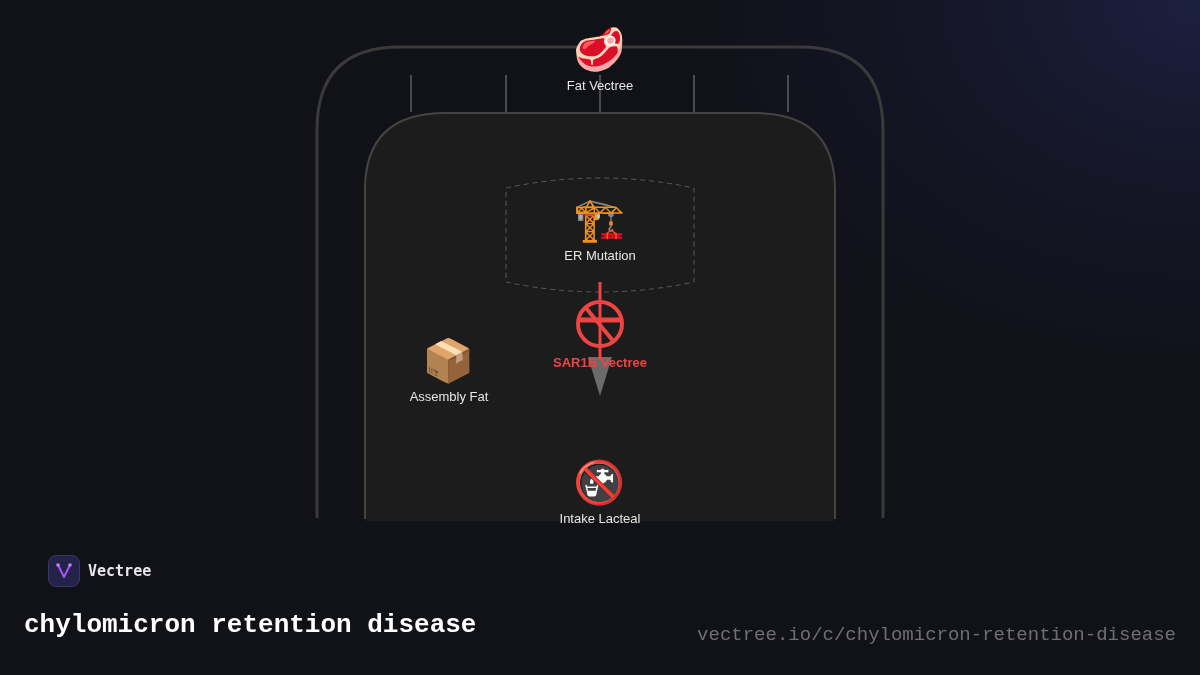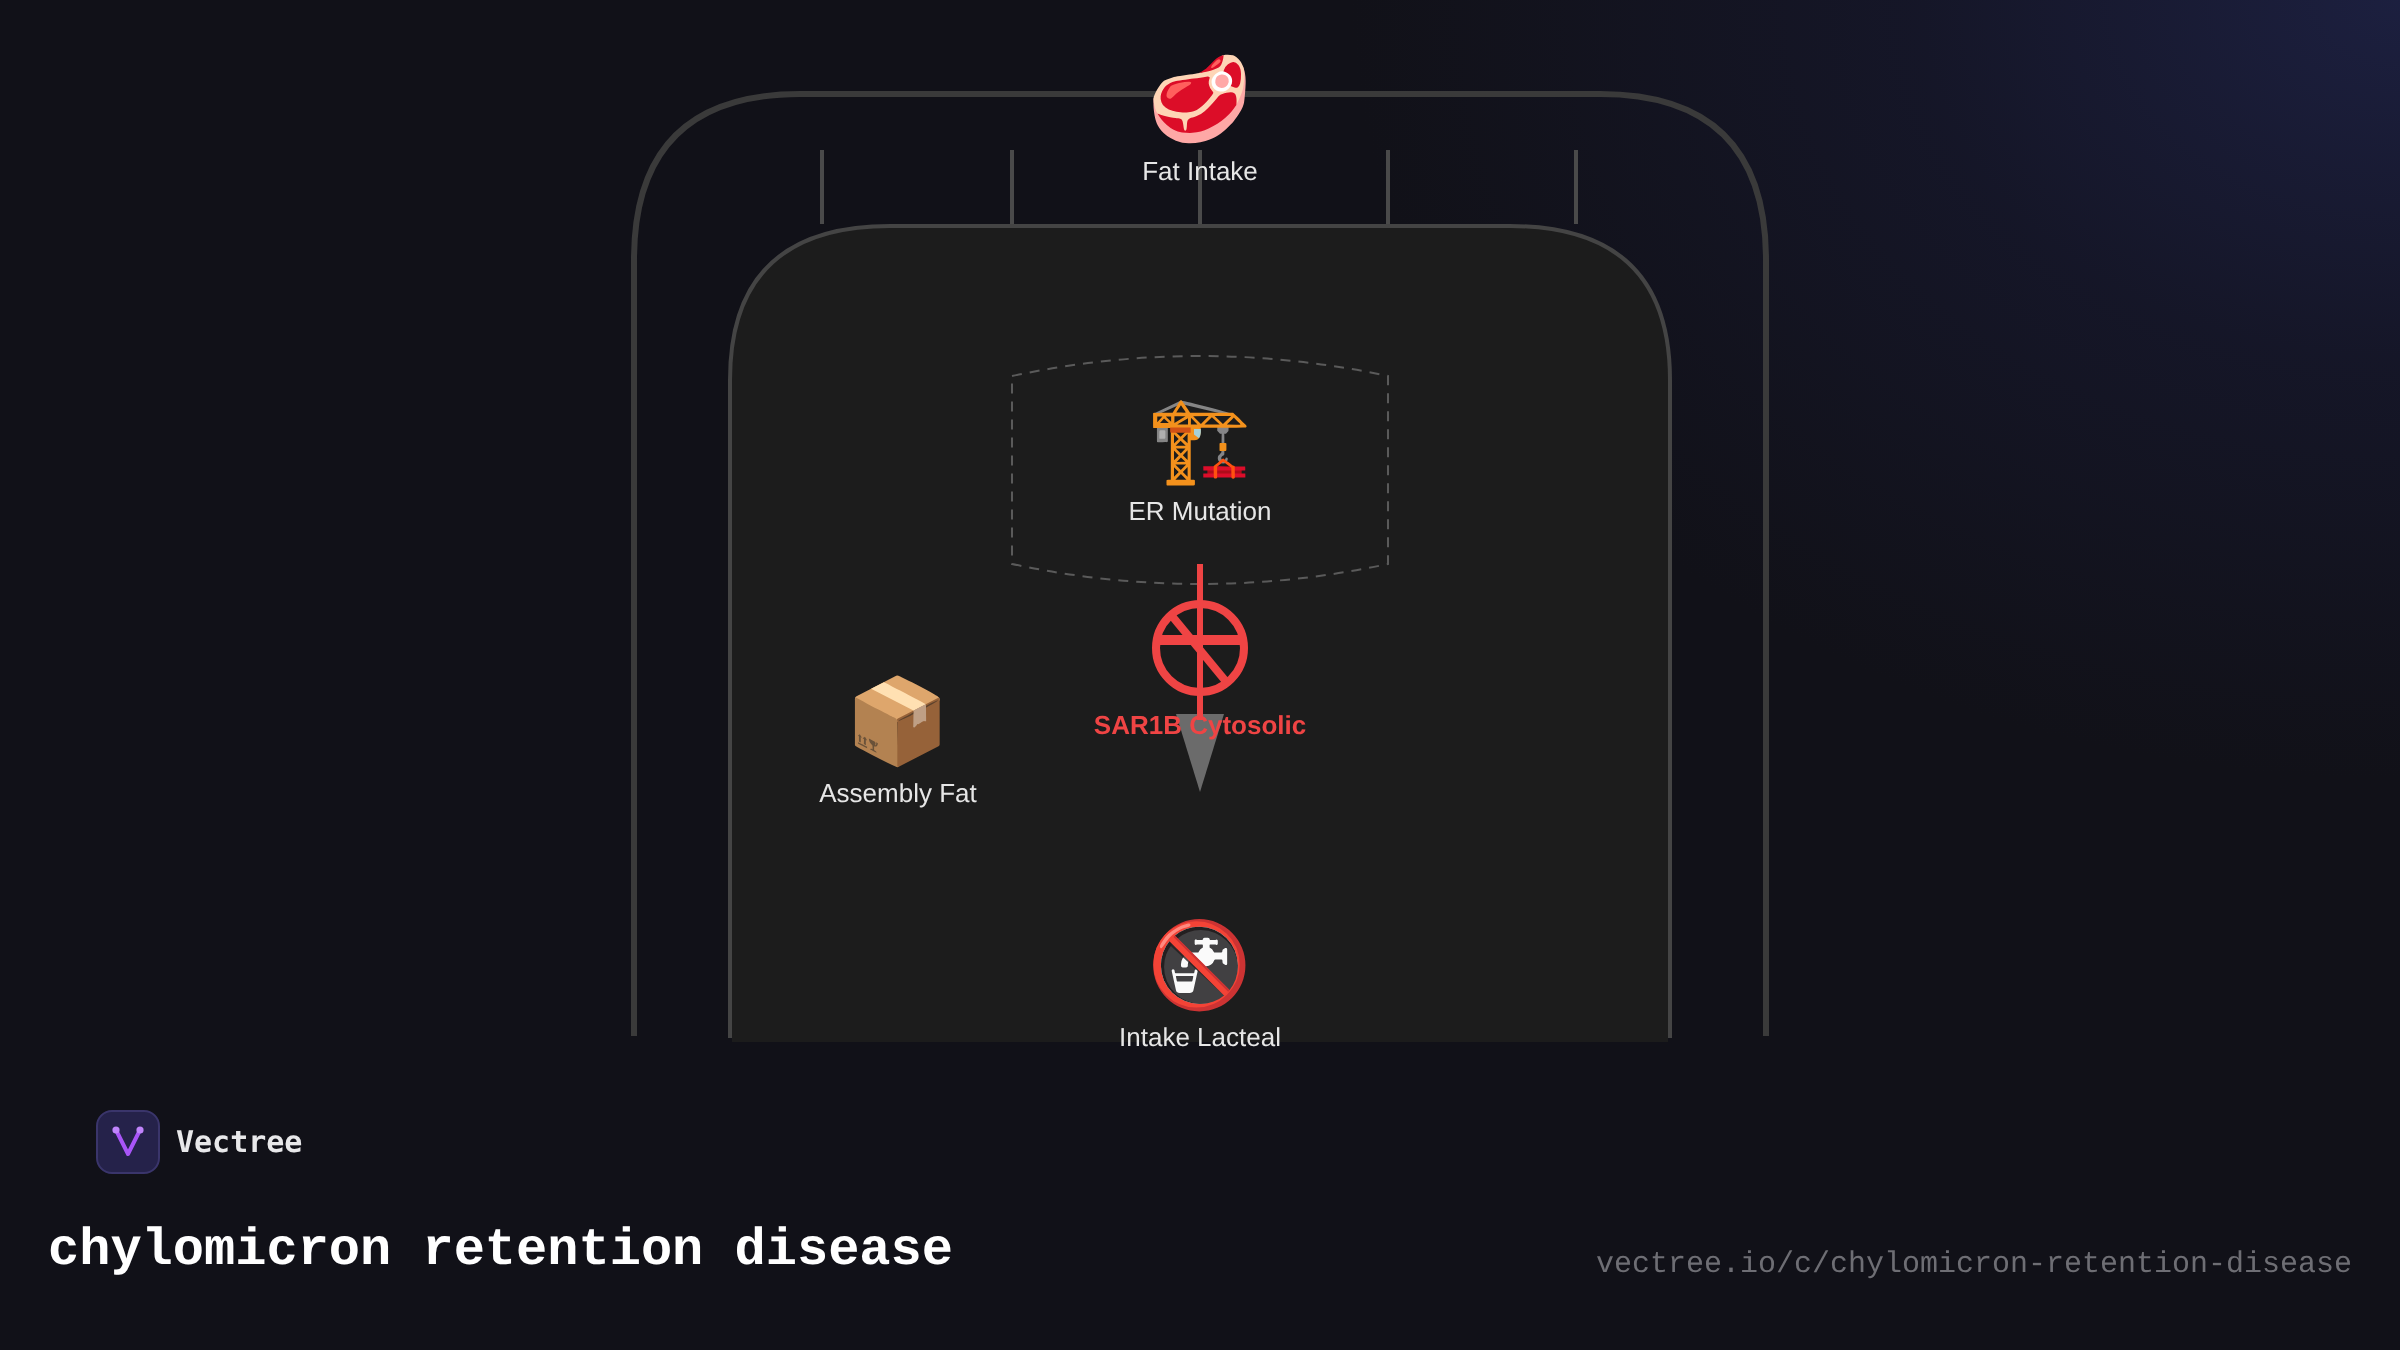--- a/index.html
+++ b/index.html
@@ -95,21 +95,21 @@
       font-size: 26px;
       letter-spacing: 0px;
       white-space: nowrap;
     }
     .page-url {
       position: absolute;
       right: 24px;
       top: 624px;
       color: #6e6e74;
       font-family: "Liberation Mono", monospace;
-      font-size: 15px;
+      font-size: 19px;
       white-space: nowrap;
     }
   </style>
 </head>
 <body>
 
 <div class="bg-glow"></div>
 
 <div class="diagram">
   <svg width="1200" height="560" viewBox="0 0 1200 560">
@@ -136,30 +136,30 @@
 
     <g>
       <circle cx="600" cy="324" r="22" fill="none" stroke="#ef4444" stroke-width="4"></circle>
       <line x1="578" y1="320" x2="622" y2="320" stroke="#ef4444" stroke-width="5"></line>
       <line x1="586" y1="308" x2="614" y2="342" stroke="#ef4444" stroke-width="4"></line>
     </g>
   </svg>
 
   <div class="node" style="left:600px; top:26px;">
     <span class="emoji">🥩</span>
-    <span class="label">Fat Intake</span>
+    <span class="label">Fat Vectree</span>
   </div>
 
   <div class="node" style="left:600px; top:196px;">
     <span class="emoji">🏗️</span>
     <span class="label">ER Mutation</span>
   </div>
 
   <div class="node" style="left:600px; top:351px;">
-    <span class="label danger">SAR1B Cytosolic</span>
+    <span class="label danger">SAR1B Vectree</span>
   </div>
 
   <div class="node" style="left:449px; top:337px;">
     <span class="emoji">📦</span>
     <span class="label">Assembly Fat</span>
   </div>
 
   <div class="node" style="left:600px; top:459px;">
     <span class="emoji">🚱</span>
     <span class="label">Intake Lacteal</span>

